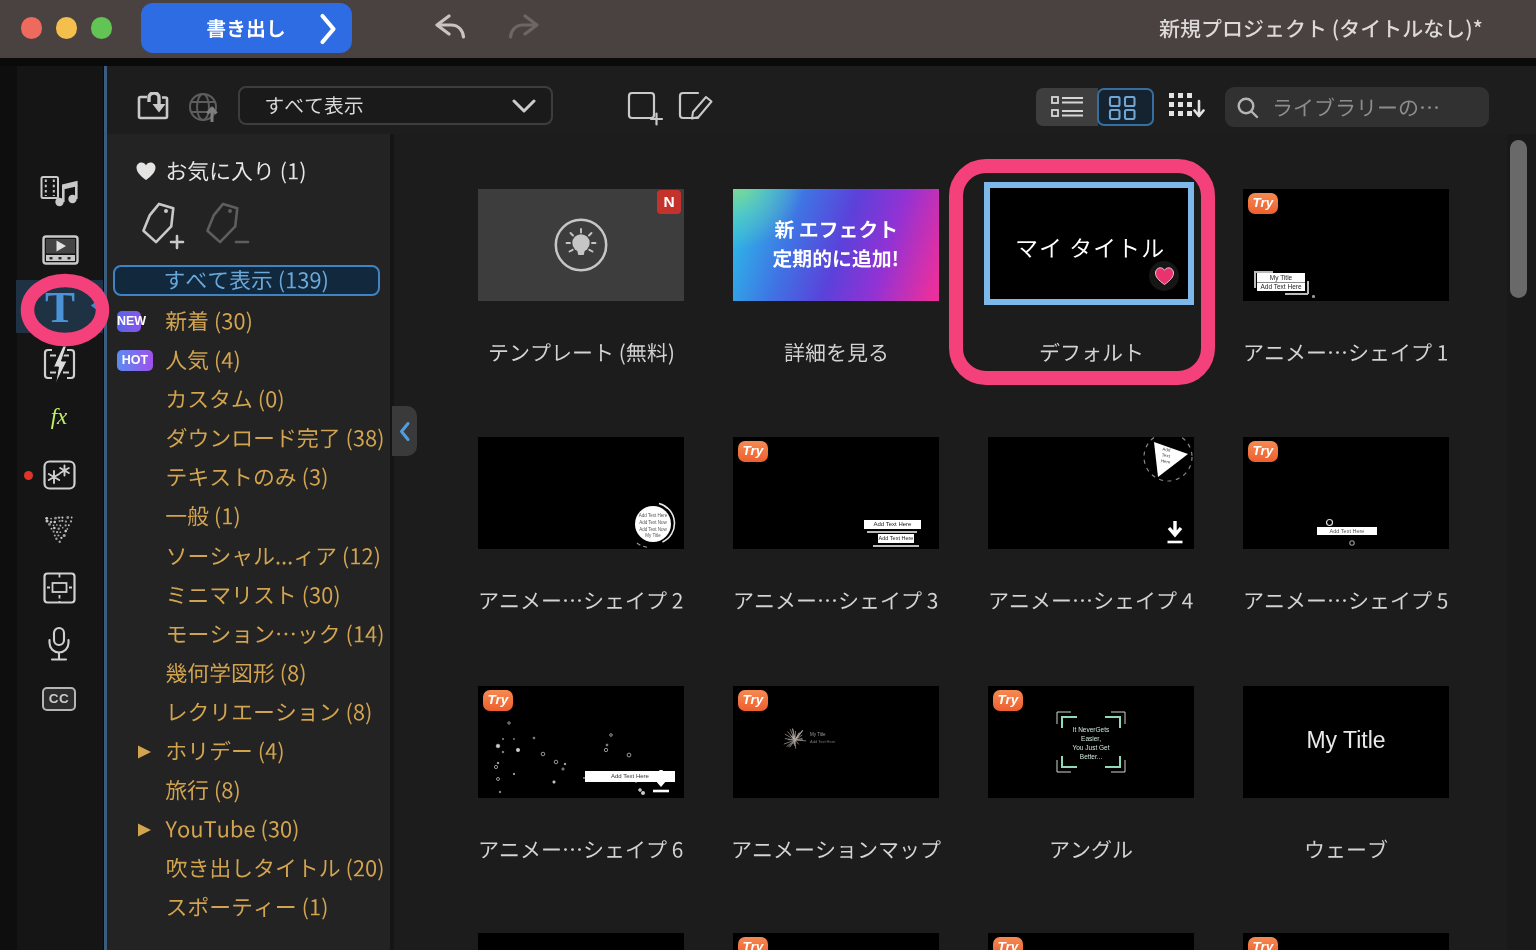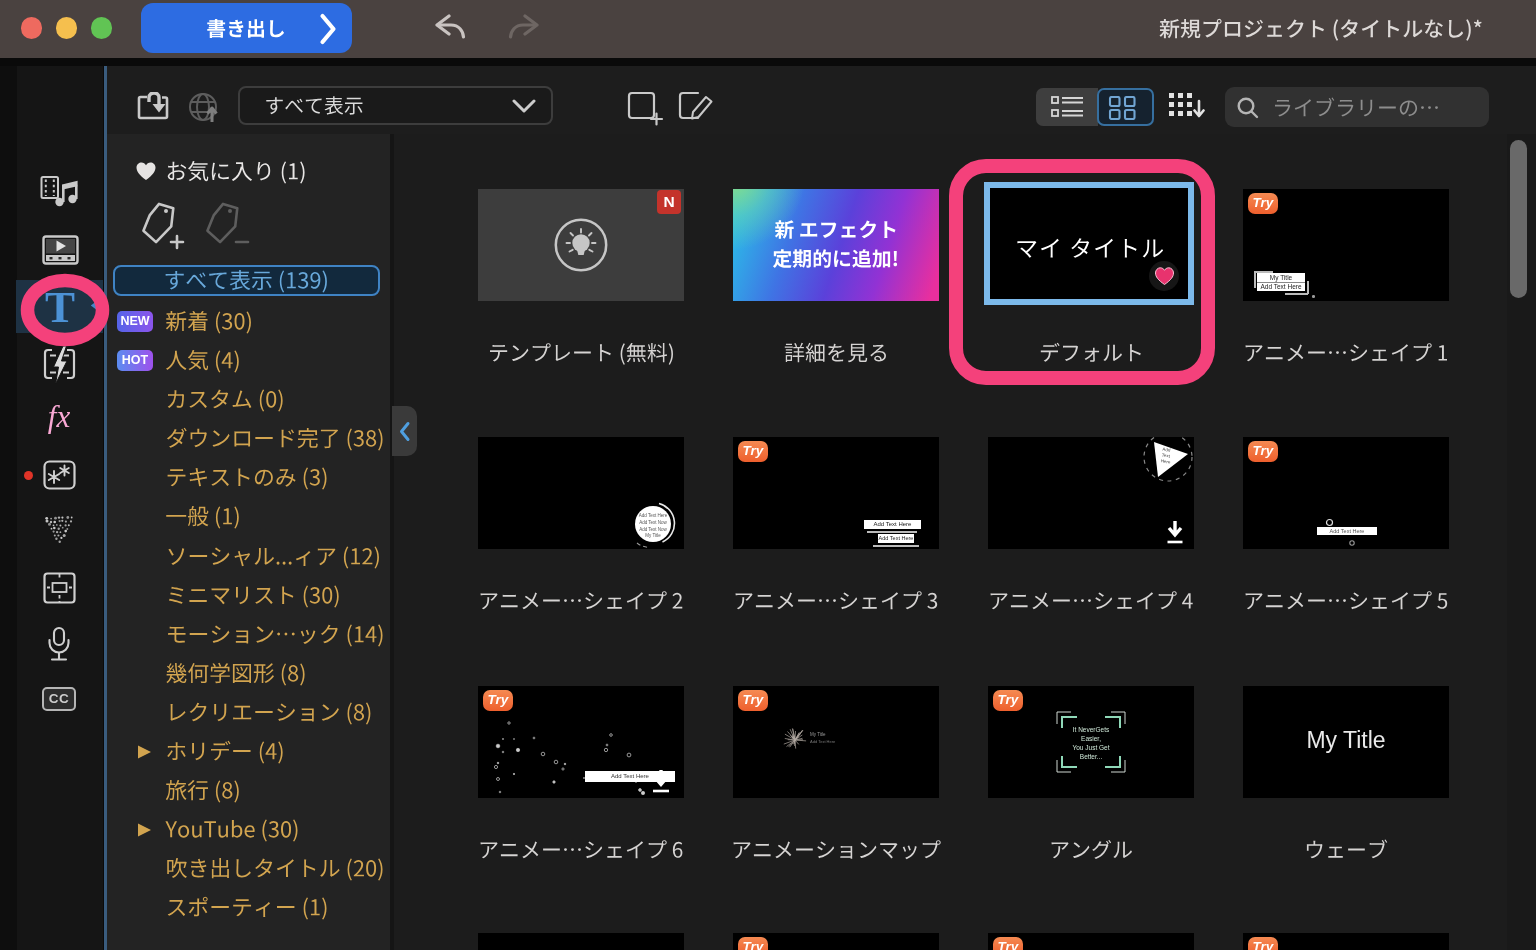--- a/index.html
+++ b/index.html
@@ -122,21 +122,21 @@
   </svg>
 <div class="abs" style="left:42px;top:283px;width:36px;height:48px;font-family:'Liberation Serif',serif;font-weight:700;font-size:45px;line-height:48px;color:#4c92d6;text-align:center;">T</div>
 <svg class="abs" style="left:90px;top:300px;" width="8" height="11">
     <path d="M7.5 0.5 L0.8 5.5 L7.5 10.5 Z" fill="#4587c8"></path>
   </svg>
 <svg class="abs" style="left:42px;top:346px;" width="35" height="40">
     <path d="M10 4 H6 a3 3 0 0 0 -3 3 V29 a3 3 0 0 0 3 3 H10 M25 4 h4 a3 3 0 0 1 3 3 V29 a3 3 0 0 1 -3 3 h-4" style="fill:none;stroke:#cfcfcf;stroke-width:2.2"></path>
     <path d="M8 9.5 h6 M21 9.5 h6 M8 26.5 h6 M21 26.5 h6" stroke="#cfcfcf" stroke-width="1.8"></path>
     <path d="M21 0 L11.5 21 H16.5 L13.5 38 L25 15 H19.5 L24.5 0 Z" fill="#dcdcdc" stroke="#141414" stroke-width="1"></path>
   </svg>
-<div class="abs" style="left:38px;top:400px;width:42px;height:34px;font-family:'Liberation Serif',serif;font-style:italic;font-size:31px;line-height:34px;color:#f9a8d4;text-align:center;">fx</div>
+<div class="abs" style="left:38px;top:400px;width:42px;height:34px;font-family:'Liberation Serif',serif;font-style:italic;font-size:23px;line-height:34px;color:#bef264;text-align:center;">fx</div>
 <svg class="abs" style="left:43px;top:460px;" width="33" height="30">
     <rect x="1.5" y="1.5" width="30" height="27" rx="5" style="fill:none;stroke:#cfcfcf;stroke-width:2.2"></rect>
     <path d="M11.0 11.0 L11.0 17.0 M16.2 14.0 L11.0 17.0 M16.2 20.0 L11.0 17.0 M11.0 23.0 L11.0 17.0 M5.8 20.0 L11.0 17.0 M5.8 14.0 L11.0 17.0 " stroke="#d0d0d0" stroke-width="1.9" stroke-linecap="round" fill="none"></path>
     <path d="M21.5 5.5 L21.5 10.5 M25.8 8.0 L21.5 10.5 M25.8 13.0 L21.5 10.5 M21.5 15.5 L21.5 10.5 M17.2 13.0 L21.5 10.5 M17.2 8.0 L21.5 10.5 " stroke="#d0d0d0" stroke-width="1.9" stroke-linecap="round" fill="none"></path>
   </svg>
 <div class="abs" style="left:24px;top:470.5px;width:9px;height:9px;border-radius:50%;background:#e03428;"></div>
 <svg class="abs" style="left:45px;top:515px;" width="28" height="32">
     <circle cx="1.7" cy="3.3" r="1.4" fill="#cccccc" opacity="0.98"></circle>
     <circle cx="6.1" cy="3.6" r="0.9" fill="#cccccc" opacity="0.81"></circle>
     <circle cx="10.5" cy="3.2" r="1.4" fill="#cccccc" opacity="0.69"></circle>
@@ -200,21 +200,21 @@
   </svg>
 <svg class="abs" style="left:202px;top:202px;" width="52" height="48">
     <path d="M22 2 L36 7 L33 25 L17 40 L5 28 L12 13 Z" fill="none" stroke="#5e5e5e" stroke-width="2.6" stroke-linejoin="round" transform="rotate(-3 20 20)"></path>
     <circle cx="28" cy="9" r="2" fill="#5e5e5e"></circle>
     <path d="M34 40 h12" stroke="#5e5e5e" stroke-width="2.6" stroke-linecap="round"></path>
   </svg>
 <div class="abs" style="left:113px;top:265px;width:267px;height:31px;border-radius:8px;background:#12293d;border:2px solid #3f83c4;box-sizing:border-box;"></div>
 <div style="position:absolute;left:163.3px;top:263.2px;"><svg width="166" height="33" viewBox="0 -25.5 166 33.2">
       <path fill="#68a8da" d="M13.8 -17.4Q13.8 -17.3 13.8 -17Q13.7 -16.7 13.7 -16.5Q13.7 -16.2 13.7 -16Q13.7 -15.6 13.7 -14.9Q13.7 -14.2 13.7 -13.3Q13.7 -12.4 13.7 -11.6Q13.7 -10.7 13.7 -9.9Q13.7 -9.2 13.7 -8.6L12 -9.5Q12 -9.8 12 -10.4Q12 -11 12 -11.8Q12 -12.7 12 -13.5Q12 -14.3 12 -15Q12 -15.7 11.9 -16Q11.9 -16.5 11.9 -16.9Q11.8 -17.3 11.8 -17.4ZM2.1 -14.4Q3 -14.4 4.2 -14.4Q5.3 -14.4 6.6 -14.5Q7.9 -14.5 9.2 -14.5Q10.5 -14.6 11.7 -14.6Q13 -14.6 14 -14.6Q15 -14.6 16 -14.6Q17 -14.6 17.8 -14.6Q18.7 -14.6 19.4 -14.6Q20 -14.6 20.4 -14.6L20.4 -13Q19.5 -13 17.9 -13Q16.4 -13.1 14 -13.1Q12.5 -13.1 11 -13Q9.4 -13 7.9 -13Q6.3 -12.9 4.9 -12.8Q3.4 -12.8 2.2 -12.7ZM13.7 -8Q13.7 -6.5 13.2 -5.5Q12.8 -4.5 12 -4.1Q11.3 -3.6 10.3 -3.6Q9.6 -3.6 8.9 -3.8Q8.3 -4 7.8 -4.5Q7.3 -5 7 -5.7Q6.7 -6.4 6.7 -7.2Q6.7 -8.3 7.2 -9.2Q7.7 -10.1 8.6 -10.6Q9.5 -11.1 10.5 -11.1Q11.8 -11.1 12.7 -10.5Q13.5 -9.9 14 -8.9Q14.4 -7.9 14.4 -6.6Q14.4 -5.5 14.1 -4.4Q13.8 -3.2 13 -2.2Q12.3 -1.1 11 -0.3Q9.8 0.6 7.8 1.2L6.4 -0.3Q7.9 -0.6 9 -1.2Q10.2 -1.7 11 -2.5Q11.9 -3.3 12.3 -4.4Q12.7 -5.4 12.7 -6.8Q12.7 -8.3 12.1 -8.9Q11.4 -9.6 10.5 -9.6Q10 -9.6 9.5 -9.3Q8.9 -9 8.6 -8.5Q8.3 -8 8.3 -7.3Q8.3 -6.2 9 -5.7Q9.6 -5.1 10.6 -5.1Q11.2 -5.1 11.7 -5.5Q12.2 -5.9 12.4 -6.6Q12.6 -7.4 12.5 -8.6Z M23 -5.6Q23.4 -5.9 23.8 -6.3Q24.2 -6.6 24.6 -7.1Q25.1 -7.5 25.6 -8.2Q26.1 -8.8 26.7 -9.6Q27.3 -10.3 27.9 -11Q28.5 -11.7 28.9 -12.3Q29.9 -13.5 30.8 -13.6Q31.7 -13.7 32.8 -12.6Q33.5 -11.9 34.2 -11Q35 -10.1 35.8 -9.2Q36.5 -8.3 37.2 -7.5Q37.7 -7 38.4 -6.3Q39 -5.6 39.7 -4.9Q40.5 -4.1 41.2 -3.4Q42 -2.6 42.7 -2L41.3 -0.4Q40.5 -1.2 39.6 -2.2Q38.7 -3.1 37.8 -4.1Q36.9 -5.1 36.2 -6Q35.5 -6.8 34.7 -7.7Q33.9 -8.6 33.2 -9.4Q32.5 -10.3 32 -10.8Q31.6 -11.4 31.2 -11.5Q30.9 -11.6 30.6 -11.4Q30.3 -11.2 29.9 -10.8Q29.5 -10.3 29 -9.6Q28.5 -9 28 -8.3Q27.4 -7.6 26.9 -6.9Q26.4 -6.2 25.9 -5.7Q25.6 -5.3 25.3 -4.8Q24.9 -4.3 24.6 -4ZM37.2 -14.9Q37.5 -14.4 37.9 -13.8Q38.3 -13.2 38.7 -12.5Q39.1 -11.9 39.3 -11.3L38 -10.8Q37.7 -11.3 37.4 -12Q37.1 -12.6 36.7 -13.2Q36.3 -13.8 36 -14.3ZM40.1 -16Q40.4 -15.6 40.8 -15Q41.2 -14.3 41.6 -13.7Q42 -13 42.2 -12.5L41 -11.9Q40.7 -12.5 40.3 -13.1Q40 -13.7 39.6 -14.3Q39.2 -14.9 38.8 -15.4Z M45.9 -14.6Q46.5 -14.6 47 -14.7Q47.5 -14.7 47.8 -14.7Q48.4 -14.8 49.4 -14.9Q50.4 -15 51.7 -15.1Q53 -15.2 54.5 -15.4Q55.9 -15.5 57.5 -15.6Q58.7 -15.7 59.7 -15.8Q60.8 -15.9 61.7 -15.9Q62.7 -16 63.4 -16L63.4 -14.3Q62.8 -14.3 62 -14.2Q61.2 -14.2 60.4 -14.2Q59.7 -14.1 59.1 -13.9Q57.9 -13.5 57 -12.8Q56.1 -12 55.4 -11Q54.7 -10 54.4 -9Q54 -7.9 54 -6.9Q54 -5.7 54.5 -4.7Q54.9 -3.7 55.7 -3.1Q56.5 -2.4 57.4 -2Q58.4 -1.6 59.5 -1.4Q60.6 -1.2 61.6 -1.1L61 0.7Q59.8 0.6 58.5 0.3Q57.3 0 56.2 -0.5Q55.1 -1.1 54.2 -1.9Q53.3 -2.8 52.8 -3.9Q52.3 -5.1 52.3 -6.6Q52.3 -8.3 52.9 -9.7Q53.5 -11.2 54.5 -12.3Q55.4 -13.4 56.4 -14Q55.7 -13.9 54.7 -13.8Q53.6 -13.7 52.4 -13.6Q51.2 -13.4 50 -13.3Q48.9 -13.1 47.8 -13Q46.8 -12.8 46.1 -12.7Z M68.2 -16.6H85.9V-15.2H68.2ZM69.2 -13.4H85V-12H69.2ZM67.4 -10H86.6V-8.6H67.4ZM76.1 -18.5H77.8V-8.9H76.1ZM76.1 -9.6 77.5 -8.9Q76.6 -7.9 75.5 -7Q74.3 -6.2 73 -5.4Q71.7 -4.6 70.3 -4Q69 -3.4 67.7 -2.9Q67.6 -3.2 67.4 -3.4Q67.2 -3.7 67 -3.9Q66.8 -4.1 66.6 -4.3Q67.9 -4.7 69.2 -5.2Q70.6 -5.8 71.8 -6.5Q73.1 -7.2 74.2 -8Q75.3 -8.7 76.1 -9.6ZM78.4 -9.3Q79.1 -7 80.3 -5.1Q81.5 -3.2 83.2 -1.8Q85 -0.5 87.3 0.2Q87.1 0.4 86.9 0.7Q86.7 0.9 86.5 1.2Q86.3 1.5 86.2 1.7Q83.8 0.9 82 -0.7Q80.2 -2.2 78.9 -4.3Q77.7 -6.4 76.9 -9ZM84.7 -7.9 86 -6.8Q85.3 -6.2 84.3 -5.6Q83.4 -4.9 82.5 -4.4Q81.6 -3.8 80.8 -3.3L79.8 -4.3Q80.6 -4.7 81.5 -5.3Q82.4 -6 83.2 -6.6Q84.1 -7.3 84.7 -7.9ZM69.1 0.2Q70.3 -0 72 -0.4Q73.7 -0.8 75.6 -1.3Q77.4 -1.8 79.3 -2.2L79.5 -0.8Q77.7 -0.3 76 0.1Q74.2 0.6 72.6 1Q70.9 1.4 69.6 1.8ZM72.2 -5.5 73.4 -6.6 73.8 -6.5V0.1H72.2Z M98.1 -10.6H99.9V-0.4Q99.9 0.4 99.7 0.8Q99.5 1.2 98.9 1.5Q98.3 1.6 97.3 1.7Q96.3 1.7 94.9 1.7Q94.8 1.4 94.6 0.9Q94.4 0.4 94.2 0Q95 0 95.7 0Q96.4 0.1 96.9 0Q97.4 0 97.6 0Q97.9 0 98 -0.1Q98.1 -0.2 98.1 -0.4ZM93.1 -7.7 94.9 -7.3Q94.3 -5.9 93.6 -4.6Q92.8 -3.3 92 -2.2Q91.2 -1.1 90.3 -0.2Q90.1 -0.4 89.8 -0.6Q89.6 -0.8 89.3 -1Q89 -1.1 88.8 -1.2Q90.1 -2.4 91.3 -4.1Q92.4 -5.9 93.1 -7.7ZM103 -7 104.6 -7.7Q105.4 -6.7 106.2 -5.5Q106.9 -4.2 107.6 -3.1Q108.2 -1.9 108.5 -1L106.9 -0.2Q106.6 -1.1 106 -2.3Q105.4 -3.5 104.6 -4.8Q103.8 -6 103 -7ZM91.3 -16.8H106.8V-15.2H91.3ZM89.3 -11.5H108.7V-9.9H89.3Z M120.2 4.3Q118.7 1.8 117.8 -0.9Q117 -3.6 117 -6.8Q117 -10.1 117.8 -12.8Q118.7 -15.5 120.2 -18L121.4 -17.4Q120 -15.1 119.3 -12.4Q118.6 -9.6 118.6 -6.8Q118.6 -4 119.3 -1.3Q120 1.4 121.4 3.8Z M124.3 0V-1.7H127.9V-13.7H125V-15Q126.1 -15.2 126.9 -15.5Q127.7 -15.7 128.4 -16.1H129.9V-1.7H133.1V0Z M140.4 0.3Q139.1 0.3 138.1 -0Q137.2 -0.3 136.5 -0.8Q135.7 -1.4 135.2 -1.9L136.2 -3.2Q137 -2.5 137.9 -1.9Q138.9 -1.4 140.2 -1.4Q141.2 -1.4 141.9 -1.7Q142.7 -2.1 143.1 -2.8Q143.5 -3.5 143.5 -4.4Q143.5 -5.4 143 -6.1Q142.6 -6.8 141.5 -7.2Q140.4 -7.6 138.5 -7.6V-9.2Q140.2 -9.2 141.1 -9.6Q142.1 -10 142.5 -10.7Q142.9 -11.4 142.9 -12.2Q142.9 -13.4 142.2 -14.1Q141.5 -14.8 140.2 -14.8Q139.3 -14.8 138.4 -14.3Q137.6 -13.9 136.9 -13.2L135.8 -14.5Q136.7 -15.3 137.8 -15.9Q138.9 -16.4 140.3 -16.4Q141.7 -16.4 142.7 -15.9Q143.8 -15.5 144.4 -14.6Q145 -13.7 145 -12.4Q145 -10.9 144.2 -9.9Q143.4 -9 142.1 -8.5V-8.4Q143.1 -8.2 143.9 -7.6Q144.6 -7.1 145.1 -6.3Q145.6 -5.4 145.6 -4.3Q145.6 -2.9 144.9 -1.8Q144.2 -0.8 143 -0.3Q141.8 0.3 140.4 0.3Z M151.9 0.3Q150.6 0.3 149.7 -0.2Q148.7 -0.7 148.1 -1.4L149.2 -2.6Q149.7 -2 150.4 -1.7Q151.1 -1.4 151.9 -1.4Q152.7 -1.4 153.4 -1.8Q154.2 -2.1 154.7 -3Q155.3 -3.9 155.6 -5.3Q155.9 -6.7 155.9 -8.8Q155.9 -10.7 155.5 -12.1Q155.1 -13.5 154.3 -14.2Q153.5 -14.9 152.4 -14.9Q151.6 -14.9 151 -14.4Q150.4 -13.9 150 -13.1Q149.7 -12.3 149.7 -11.2Q149.7 -10.1 150 -9.3Q150.3 -8.5 150.9 -8.1Q151.6 -7.6 152.5 -7.6Q153.4 -7.6 154.2 -8.1Q155.1 -8.6 155.9 -9.8L156 -8.2Q155.5 -7.6 154.9 -7.1Q154.3 -6.7 153.6 -6.4Q152.9 -6.1 152.2 -6.1Q150.9 -6.1 149.9 -6.7Q148.9 -7.3 148.3 -8.4Q147.8 -9.5 147.8 -11.2Q147.8 -12.7 148.4 -13.9Q149 -15.1 150.1 -15.8Q151.1 -16.4 152.4 -16.4Q153.5 -16.4 154.5 -15.9Q155.5 -15.5 156.3 -14.5Q157 -13.6 157.4 -12.1Q157.8 -10.7 157.8 -8.8Q157.8 -6.3 157.3 -4.6Q156.8 -2.9 156 -1.8Q155.2 -0.7 154.1 -0.2Q153.1 0.3 151.9 0.3Z M161.2 4.3 159.9 3.8Q161.3 1.4 162 -1.3Q162.7 -4 162.7 -6.8Q162.7 -9.6 162 -12.4Q161.3 -15.1 159.9 -17.4L161.2 -18Q162.7 -15.5 163.6 -12.8Q164.4 -10.1 164.4 -6.8Q164.4 -3.6 163.6 -0.9Q162.7 1.8 161.2 4.3Z"></path>
     </svg></div>
-<div class="abs" style="left:117px;top:310.5px;width:36px;height:21px;border-radius:5px;background:linear-gradient(90deg,#5564e8,#8c55ec);color:#fff;font-size:12.5px;font-weight:700;line-height:21px;text-align:center;">NEW</div>
+<div class="abs" style="left:117px;top:310.5px;width:24px;height:21px;border-radius:5px;background:linear-gradient(90deg,#5564e8,#8c55ec);color:#fff;font-size:12.5px;font-weight:700;line-height:21px;text-align:center;">NEW</div>
 <div class="abs" style="left:117px;top:349.5px;width:36px;height:21px;border-radius:5px;background:linear-gradient(90deg,#5b8cf0,#9e51ec);color:#fff;font-size:12.5px;font-weight:700;line-height:21px;text-align:center;">HOT</div>
 <div style="position:absolute;left:165.0px;top:303.7px;"><svg width="88" height="33" viewBox="0 -25.5 88 33.2">
       <path fill="#d2a44f" d="M12.9 -11.1H21.1V-9.5H12.9ZM1.3 -16.2H11.1V-14.8H1.3ZM1.1 -7.5H11.2V-6H1.1ZM1 -11.1H11.3V-9.7H1ZM17 -10.4H18.6V1.6H17ZM5.4 -18.4H7V-15.5H5.4ZM5.4 -10H7V1.7H5.4ZM12.1 -16.7 14.2 -16.1Q14.1 -15.8 13.7 -15.8V-9Q13.7 -7.7 13.6 -6.3Q13.5 -4.9 13.1 -3.5Q12.7 -2 12.1 -0.7Q11.4 0.7 10.2 1.9Q10.1 1.7 9.9 1.4Q9.7 1.2 9.4 1Q9.2 0.8 9 0.7Q10.1 -0.3 10.7 -1.5Q11.3 -2.7 11.6 -4Q11.9 -5.3 12 -6.5Q12.1 -7.8 12.1 -9ZM19.5 -18.2 20.8 -17Q19.8 -16.6 18.5 -16.2Q17.2 -15.8 15.8 -15.4Q14.4 -15.1 13 -14.9Q13 -15.1 12.8 -15.5Q12.7 -15.9 12.5 -16.1Q13.8 -16.4 15.1 -16.7Q16.4 -17.1 17.5 -17.5Q18.7 -17.8 19.5 -18.2ZM6.9 -5.6Q7.1 -5.4 7.6 -5Q8.2 -4.6 8.8 -4.1Q9.3 -3.7 9.8 -3.2Q10.3 -2.8 10.5 -2.7L9.6 -1.4Q9.3 -1.7 8.8 -2.2Q8.4 -2.7 7.8 -3.2Q7.3 -3.7 6.8 -4.1Q6.3 -4.6 6 -4.8ZM2.7 -14.4 4 -14.7Q4.3 -13.9 4.6 -13.1Q4.8 -12.2 4.9 -11.6L3.5 -11.2Q3.5 -11.8 3.2 -12.7Q3 -13.6 2.7 -14.4ZM8.3 -14.7 9.8 -14.4Q9.5 -13.6 9.2 -12.7Q8.8 -11.8 8.5 -11.2L7.2 -11.5Q7.4 -12 7.6 -12.5Q7.8 -13.1 8 -13.7Q8.2 -14.3 8.3 -14.7ZM5.4 -6.7 6.6 -6.3Q6.1 -5.1 5.3 -3.8Q4.5 -2.6 3.5 -1.6Q2.6 -0.5 1.7 0.1Q1.5 -0.1 1.2 -0.5Q0.9 -0.8 0.6 -1Q1.5 -1.6 2.4 -2.5Q3.3 -3.5 4.1 -4.6Q4.9 -5.6 5.4 -6.7Z M24.5 -16.1H41.6V-14.8H24.5ZM25.5 -13.2H40.6V-12H25.5ZM28.8 -5.1H39.5V-4.1H28.8ZM28.8 -2.8H39.5V-1.7H28.8ZM28.8 -0.3H39.6V0.9H28.8ZM23.4 -10.4H42.5V-9H23.4ZM32.1 -15.2H33.8V-9.3H32.1ZM27.2 -18 28.7 -18.5Q29.2 -18 29.6 -17.4Q30.1 -16.7 30.3 -16.2L28.8 -15.6Q28.6 -16.1 28.1 -16.8Q27.7 -17.4 27.2 -18ZM37.1 -18.5 38.9 -18Q38.4 -17.4 37.9 -16.8Q37.4 -16.1 37 -15.7L35.6 -16.2Q36 -16.7 36.4 -17.4Q36.9 -18 37.1 -18.5ZM28.4 -9.8 30 -9.4Q29 -6.8 27.5 -4.6Q25.9 -2.4 24 -1Q23.9 -1.1 23.6 -1.4Q23.4 -1.6 23.2 -1.8Q22.9 -2.1 22.7 -2.2Q24.6 -3.5 26.1 -5.5Q27.6 -7.5 28.4 -9.8ZM27.9 -7.7H40.5V1.7H38.8V-6.5H29.5V1.7H27.9Z M54.2 4.3Q52.7 1.8 51.8 -0.9Q51 -3.6 51 -6.8Q51 -10.1 51.8 -12.8Q52.7 -15.5 54.2 -18L55.4 -17.4Q54 -15.1 53.3 -12.4Q52.6 -9.6 52.6 -6.8Q52.6 -4 53.3 -1.3Q54 1.4 55.4 3.8Z M62.2 0.3Q60.9 0.3 59.9 -0Q59 -0.3 58.3 -0.8Q57.5 -1.4 57 -1.9L58 -3.2Q58.7 -2.5 59.7 -1.9Q60.7 -1.4 62 -1.4Q63 -1.4 63.7 -1.7Q64.5 -2.1 64.9 -2.8Q65.3 -3.5 65.3 -4.4Q65.3 -5.4 64.8 -6.1Q64.3 -6.8 63.2 -7.2Q62.1 -7.6 60.3 -7.6V-9.2Q62 -9.2 62.9 -9.6Q63.9 -10 64.3 -10.7Q64.7 -11.4 64.7 -12.2Q64.7 -13.4 64 -14.1Q63.3 -14.8 62 -14.8Q61 -14.8 60.2 -14.3Q59.4 -13.9 58.7 -13.2L57.6 -14.5Q58.5 -15.3 59.6 -15.9Q60.7 -16.4 62.1 -16.4Q63.5 -16.4 64.5 -15.9Q65.6 -15.5 66.2 -14.6Q66.8 -13.7 66.8 -12.4Q66.8 -10.9 66 -9.9Q65.2 -9 63.9 -8.5V-8.4Q64.9 -8.2 65.6 -7.6Q66.4 -7.1 66.9 -6.3Q67.3 -5.4 67.3 -4.3Q67.3 -2.9 66.6 -1.8Q65.9 -0.8 64.8 -0.3Q63.6 0.3 62.2 0.3Z M74.7 0.3Q73.2 0.3 72 -0.6Q70.9 -1.6 70.3 -3.4Q69.7 -5.3 69.7 -8.1Q69.7 -10.9 70.3 -12.8Q70.9 -14.6 72 -15.5Q73.2 -16.4 74.7 -16.4Q76.2 -16.4 77.3 -15.5Q78.5 -14.6 79.1 -12.8Q79.7 -10.9 79.7 -8.1Q79.7 -5.3 79.1 -3.4Q78.5 -1.6 77.3 -0.6Q76.2 0.3 74.7 0.3ZM74.7 -1.3Q75.6 -1.3 76.3 -2Q77 -2.8 77.4 -4.3Q77.8 -5.8 77.8 -8.1Q77.8 -10.5 77.4 -12Q77 -13.4 76.3 -14.1Q75.6 -14.8 74.7 -14.8Q73.8 -14.8 73.1 -14.1Q72.4 -13.4 72 -12Q71.6 -10.5 71.6 -8.1Q71.6 -5.8 72 -4.3Q72.4 -2.8 73.1 -2Q73.8 -1.3 74.7 -1.3Z M83 4.3 81.7 3.8Q83.1 1.4 83.8 -1.3Q84.5 -4 84.5 -6.8Q84.5 -9.6 83.8 -12.4Q83.1 -15.1 81.7 -17.4L83 -18Q84.5 -15.5 85.3 -12.8Q86.2 -10.1 86.2 -6.8Q86.2 -3.6 85.3 -0.9Q84.5 1.8 83 4.3Z"></path>
     </svg></div>
 <div style="position:absolute;left:165.0px;top:342.7px;"><svg width="76" height="33" viewBox="0 -25.5 76 33.2">
       <path fill="#d2a44f" d="M9.9 -17.8H11.7Q11.7 -16.9 11.5 -15.5Q11.4 -14.1 11.1 -12.4Q10.8 -10.6 10.2 -8.7Q9.6 -6.8 8.6 -4.9Q7.5 -3 5.9 -1.3Q4.4 0.3 2.1 1.6Q1.9 1.2 1.5 0.9Q1.1 0.5 0.7 0.3Q3 -0.9 4.5 -2.4Q6.1 -4 7.1 -5.8Q8 -7.6 8.6 -9.4Q9.2 -11.2 9.4 -12.8Q9.7 -14.5 9.8 -15.8Q9.8 -17.1 9.9 -17.8ZM11.6 -17.4Q11.6 -17 11.7 -16.1Q11.8 -15.2 12 -13.9Q12.2 -12.6 12.7 -11Q13.1 -9.5 13.8 -7.9Q14.5 -6.3 15.5 -4.8Q16.6 -3.3 18 -2Q19.5 -0.7 21.4 0.2Q21 0.5 20.7 0.8Q20.3 1.2 20.1 1.6Q18.1 0.6 16.6 -0.8Q15.1 -2.1 14.1 -3.7Q13 -5.4 12.3 -7.1Q11.6 -8.7 11.1 -10.4Q10.7 -12 10.5 -13.4Q10.3 -14.8 10.2 -15.8Q10.1 -16.8 10 -17.2Z M27.3 -16.2H42.4V-14.7H27.3ZM27.5 -13H40.3V-11.6H27.5ZM25 -9.8H38.3V-8.4H25ZM27.6 -18.5 29.3 -18.1Q28.5 -15.6 27.2 -13.4Q25.9 -11.2 24.3 -9.8Q24.2 -9.9 23.9 -10.1Q23.6 -10.3 23.3 -10.5Q23 -10.7 22.8 -10.8Q24.4 -12.2 25.7 -14.2Q26.9 -16.2 27.6 -18.5ZM33.5 -8 35.1 -7.5Q33.9 -5.4 32.3 -3.6Q30.6 -1.9 28.7 -0.5Q26.7 0.9 24.6 1.9Q24.5 1.8 24.3 1.5Q24.1 1.3 23.8 1Q23.6 0.8 23.4 0.7Q25.5 -0.2 27.4 -1.5Q29.3 -2.8 30.9 -4.5Q32.4 -6.1 33.5 -8ZM37.7 -9.8H39.3Q39.4 -7.7 39.4 -5.9Q39.5 -4.1 39.7 -2.7Q39.9 -1.4 40.3 -0.6Q40.7 0.2 41.3 0.2Q41.7 0.1 41.8 -0.7Q41.9 -1.6 41.9 -3Q42.2 -2.7 42.5 -2.5Q42.8 -2.2 43.1 -2Q43 -0.6 42.8 0.2Q42.7 1 42.3 1.4Q41.9 1.8 41.2 1.8Q40.1 1.8 39.4 0.9Q38.6 0.1 38.3 -1.5Q37.9 -3 37.8 -5.2Q37.7 -7.3 37.7 -9.8ZM25.5 -6.1 26.7 -7.1Q28 -6.4 29.4 -5.6Q30.7 -4.7 32 -3.8Q33.3 -2.9 34.4 -2Q35.5 -1.1 36.2 -0.3L34.9 1Q34.2 0.2 33.1 -0.8Q32.1 -1.7 30.8 -2.6Q29.5 -3.6 28.2 -4.5Q26.8 -5.4 25.5 -6.1Z M54.2 4.3Q52.7 1.8 51.8 -0.9Q51 -3.6 51 -6.8Q51 -10.1 51.8 -12.8Q52.7 -15.5 54.2 -18L55.4 -17.4Q54 -15.1 53.3 -12.4Q52.6 -9.6 52.6 -6.8Q52.6 -4 53.3 -1.3Q54 1.4 55.4 3.8Z M63.8 0V-11Q63.8 -11.6 63.9 -12.5Q63.9 -13.3 64 -13.9H63.9Q63.6 -13.3 63.2 -12.7Q62.9 -12.1 62.6 -11.5L58.9 -6H67.9V-4.5H56.8V-5.8L63.5 -16.1H65.7V0Z M70.8 4.3 69.5 3.8Q70.9 1.4 71.6 -1.3Q72.3 -4 72.3 -6.8Q72.3 -9.6 71.6 -12.4Q70.9 -15.1 69.5 -17.4L70.8 -18Q72.3 -15.5 73.1 -12.8Q74 -10.1 74 -6.8Q74 -3.6 73.1 -0.9Q72.3 1.8 70.8 4.3Z"></path>
     </svg></div>
 <div style="position:absolute;left:165.0px;top:381.7px;"><svg width="120" height="33" viewBox="0 -25.5 120 33.2">
       <path fill="#d2a44f" d="M11.2 -17.3Q11.1 -16.9 11.1 -16.4Q11.1 -15.9 11.1 -15.5Q11 -12.2 10.4 -9.6Q9.9 -7.1 9.1 -5.2Q8.2 -3.4 6.9 -1.9Q5.6 -0.5 4 0.6L2.4 -0.7Q2.9 -1 3.6 -1.4Q4.2 -1.9 4.7 -2.3Q5.7 -3.3 6.5 -4.5Q7.4 -5.7 8 -7.2Q8.6 -8.8 8.9 -10.8Q9.2 -12.9 9.3 -15.5Q9.3 -15.7 9.2 -16.1Q9.2 -16.4 9.2 -16.7Q9.2 -17.1 9.1 -17.3ZM18.8 -12.7Q18.8 -12.5 18.7 -12.2Q18.7 -11.9 18.7 -11.7Q18.7 -11 18.6 -10Q18.6 -8.9 18.5 -7.6Q18.4 -6.3 18.2 -5.1Q18.1 -3.8 17.9 -2.7Q17.7 -1.7 17.4 -1Q17 -0.3 16.5 -0Q15.9 0.3 15 0.3Q14.2 0.3 13.2 0.3Q12.3 0.2 11.5 0.2L11.3 -1.7Q12.1 -1.6 13 -1.5Q13.8 -1.4 14.5 -1.4Q15 -1.4 15.3 -1.6Q15.6 -1.7 15.8 -2.1Q16 -2.7 16.2 -3.5Q16.4 -4.4 16.6 -5.5Q16.7 -6.6 16.8 -7.7Q16.9 -8.9 16.9 -9.9Q16.9 -10.9 16.9 -11.6H5.3Q4.7 -11.6 4 -11.6Q3.4 -11.6 2.8 -11.5V-13.4Q3.4 -13.3 4 -13.3Q4.7 -13.2 5.3 -13.2H16.2Q16.6 -13.2 17 -13.3Q17.3 -13.3 17.6 -13.4Z M39.6 -14.7Q39.5 -14.6 39.3 -14.3Q39.2 -14 39.1 -13.8Q38.6 -12.7 37.9 -11.4Q37.3 -10.1 36.4 -8.8Q35.6 -7.5 34.7 -6.5Q33.5 -5.1 32 -3.8Q30.6 -2.5 29 -1.4Q27.3 -0.3 25.6 0.5L24.2 -1Q26 -1.7 27.6 -2.7Q29.3 -3.8 30.7 -5Q32.1 -6.3 33.3 -7.5Q34 -8.4 34.7 -9.5Q35.5 -10.5 36.1 -11.6Q36.6 -12.7 36.9 -13.6Q36.7 -13.6 36.1 -13.6Q35.4 -13.6 34.5 -13.6Q33.6 -13.6 32.6 -13.6Q31.6 -13.6 30.7 -13.6Q29.8 -13.6 29.2 -13.6Q28.5 -13.6 28.3 -13.6Q28 -13.6 27.5 -13.6Q27 -13.6 26.6 -13.6Q26.2 -13.5 26.1 -13.5V-15.5Q26.3 -15.5 26.7 -15.5Q27.1 -15.4 27.5 -15.4Q28 -15.4 28.3 -15.4Q28.6 -15.4 29.2 -15.4Q29.8 -15.4 30.7 -15.4Q31.6 -15.4 32.6 -15.4Q33.6 -15.4 34.5 -15.4Q35.3 -15.4 36 -15.4Q36.6 -15.4 36.8 -15.4Q37.4 -15.4 37.8 -15.4Q38.2 -15.5 38.5 -15.6ZM35 -7.6Q35.9 -6.9 36.8 -6Q37.8 -5.1 38.7 -4.1Q39.6 -3.2 40.4 -2.3Q41.2 -1.4 41.8 -0.7L40.2 0.6Q39.5 -0.5 38.4 -1.7Q37.3 -2.9 36.1 -4.1Q34.9 -5.4 33.7 -6.4Z M53.1 -10.1Q54.2 -9.5 55.4 -8.7Q56.5 -8 57.7 -7.2Q58.8 -6.4 59.9 -5.6Q60.9 -4.8 61.7 -4.1L60.5 -2.6Q59.7 -3.3 58.7 -4.1Q57.6 -5 56.5 -5.8Q55.3 -6.6 54.1 -7.4Q53 -8.2 51.9 -8.9ZM63.2 -14.1Q63.1 -13.9 62.9 -13.5Q62.8 -13.2 62.7 -12.9Q62.4 -11.8 61.8 -10.5Q61.2 -9.2 60.5 -7.9Q59.7 -6.6 58.7 -5.4Q57.2 -3.5 55 -1.9Q52.8 -0.2 49.7 1L48.1 -0.4Q50.1 -1 51.8 -2Q53.5 -2.9 54.9 -4Q56.2 -5.2 57.2 -6.3Q58 -7.4 58.7 -8.6Q59.5 -9.8 60 -11Q60.5 -12.2 60.8 -13.2H52.6L53.3 -14.8H60.3Q60.7 -14.8 61.1 -14.8Q61.5 -14.9 61.7 -15ZM55.8 -17.3Q55.5 -16.8 55.2 -16.3Q55 -15.9 54.8 -15.5Q54.1 -14.3 53.1 -12.9Q52.1 -11.5 50.7 -10Q49.3 -8.6 47.5 -7.4L46 -8.5Q47.9 -9.7 49.3 -11.1Q50.7 -12.5 51.6 -13.8Q52.6 -15.2 53.1 -16.2Q53.3 -16.5 53.5 -17Q53.7 -17.5 53.8 -17.9Z M77.5 -16.4Q77.3 -16 77.1 -15.5Q77 -15.1 76.7 -14.4Q76.5 -13.8 76.2 -12.8Q75.9 -11.8 75.5 -10.6Q75.2 -9.4 74.7 -8.2Q74.3 -6.9 73.9 -5.7Q73.5 -4.5 73.1 -3.5Q72.8 -2.5 72.5 -2L70.5 -1.9Q70.8 -2.6 71.2 -3.6Q71.6 -4.6 72 -5.8Q72.4 -7.1 72.9 -8.4Q73.3 -9.7 73.7 -11Q74.1 -12.2 74.4 -13.2Q74.7 -14.2 74.9 -14.7Q75.1 -15.5 75.2 -16Q75.2 -16.4 75.3 -16.9ZM81.7 -9Q82.3 -8.2 83 -7Q83.7 -5.8 84.3 -4.6Q85 -3.3 85.6 -2.1Q86.2 -0.9 86.5 -0.1L84.7 0.7Q84.4 -0.1 83.8 -1.4Q83.3 -2.6 82.6 -3.9Q82 -5.2 81.3 -6.4Q80.6 -7.5 80 -8.3ZM69.7 -2.4Q70.5 -2.5 71.6 -2.6Q72.7 -2.7 74.1 -2.8Q75.4 -2.9 76.7 -3.1Q78.1 -3.2 79.4 -3.4Q80.7 -3.5 81.8 -3.7Q82.9 -3.8 83.6 -3.9L84.1 -2.2Q83.3 -2.1 82.2 -2Q81 -1.8 79.7 -1.7Q78.4 -1.5 76.9 -1.4Q75.5 -1.2 74.2 -1.1Q72.8 -0.9 71.7 -0.8Q70.6 -0.7 69.8 -0.6Q69.4 -0.6 68.9 -0.5Q68.4 -0.4 68 -0.4L67.6 -2.4Q68.1 -2.4 68.7 -2.4Q69.2 -2.4 69.7 -2.4Z M98.2 4.3Q96.7 1.8 95.8 -0.9Q95 -3.6 95 -6.8Q95 -10.1 95.8 -12.8Q96.7 -15.5 98.2 -18L99.4 -17.4Q98 -15.1 97.3 -12.4Q96.6 -9.6 96.6 -6.8Q96.6 -4 97.3 -1.3Q98 1.4 99.4 3.8Z M106.5 0.3Q105 0.3 103.8 -0.6Q102.7 -1.6 102.1 -3.4Q101.5 -5.3 101.5 -8.1Q101.5 -10.9 102.1 -12.8Q102.7 -14.6 103.8 -15.5Q105 -16.4 106.5 -16.4Q108 -16.4 109.1 -15.5Q110.3 -14.6 110.9 -12.8Q111.5 -10.9 111.5 -8.1Q111.5 -5.3 110.9 -3.4Q110.3 -1.6 109.1 -0.6Q108 0.3 106.5 0.3ZM106.5 -1.3Q107.4 -1.3 108.1 -2Q108.8 -2.8 109.2 -4.3Q109.6 -5.8 109.6 -8.1Q109.6 -10.5 109.2 -12Q108.8 -13.4 108.1 -14.1Q107.4 -14.8 106.5 -14.8Q105.6 -14.8 104.9 -14.1Q104.2 -13.4 103.8 -12Q103.4 -10.5 103.4 -8.1Q103.4 -5.8 103.8 -4.3Q104.2 -2.8 104.9 -2Q105.6 -1.3 106.5 -1.3Z M114.8 4.3 113.5 3.8Q114.9 1.4 115.6 -1.3Q116.3 -4 116.3 -6.8Q116.3 -9.6 115.6 -12.4Q114.9 -15.1 113.5 -17.4L114.8 -18Q116.3 -15.5 117.1 -12.8Q118 -10.1 118 -6.8Q118 -3.6 117.1 -0.9Q116.3 1.8 114.8 4.3Z"></path>
     </svg></div>

